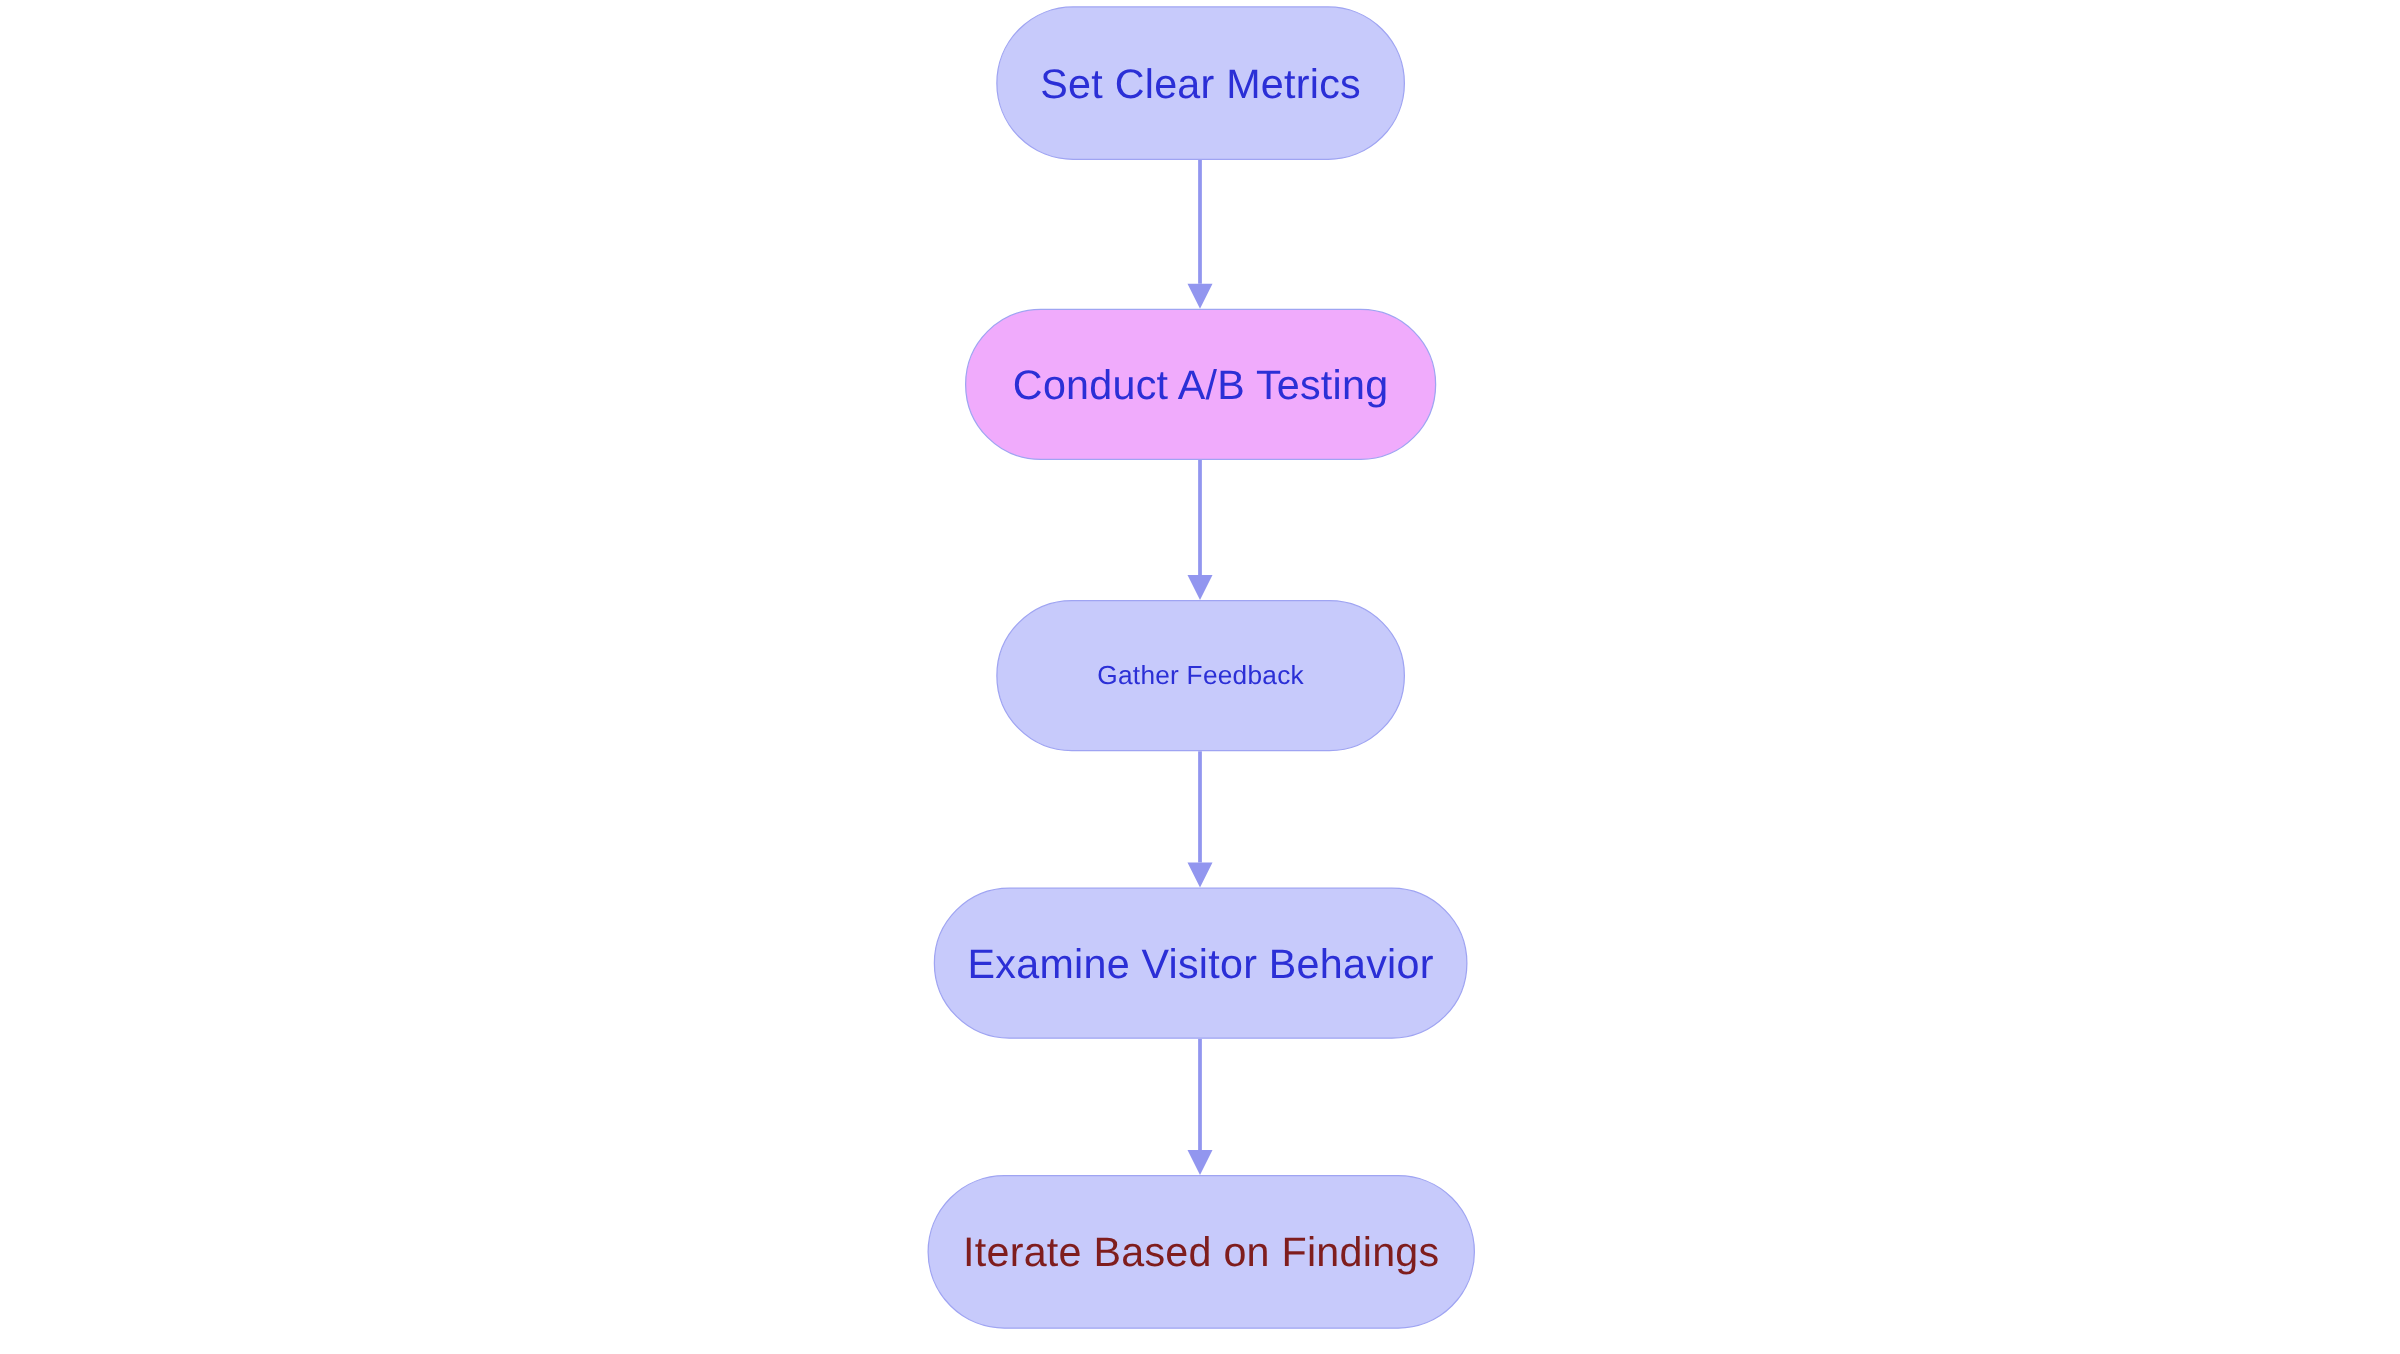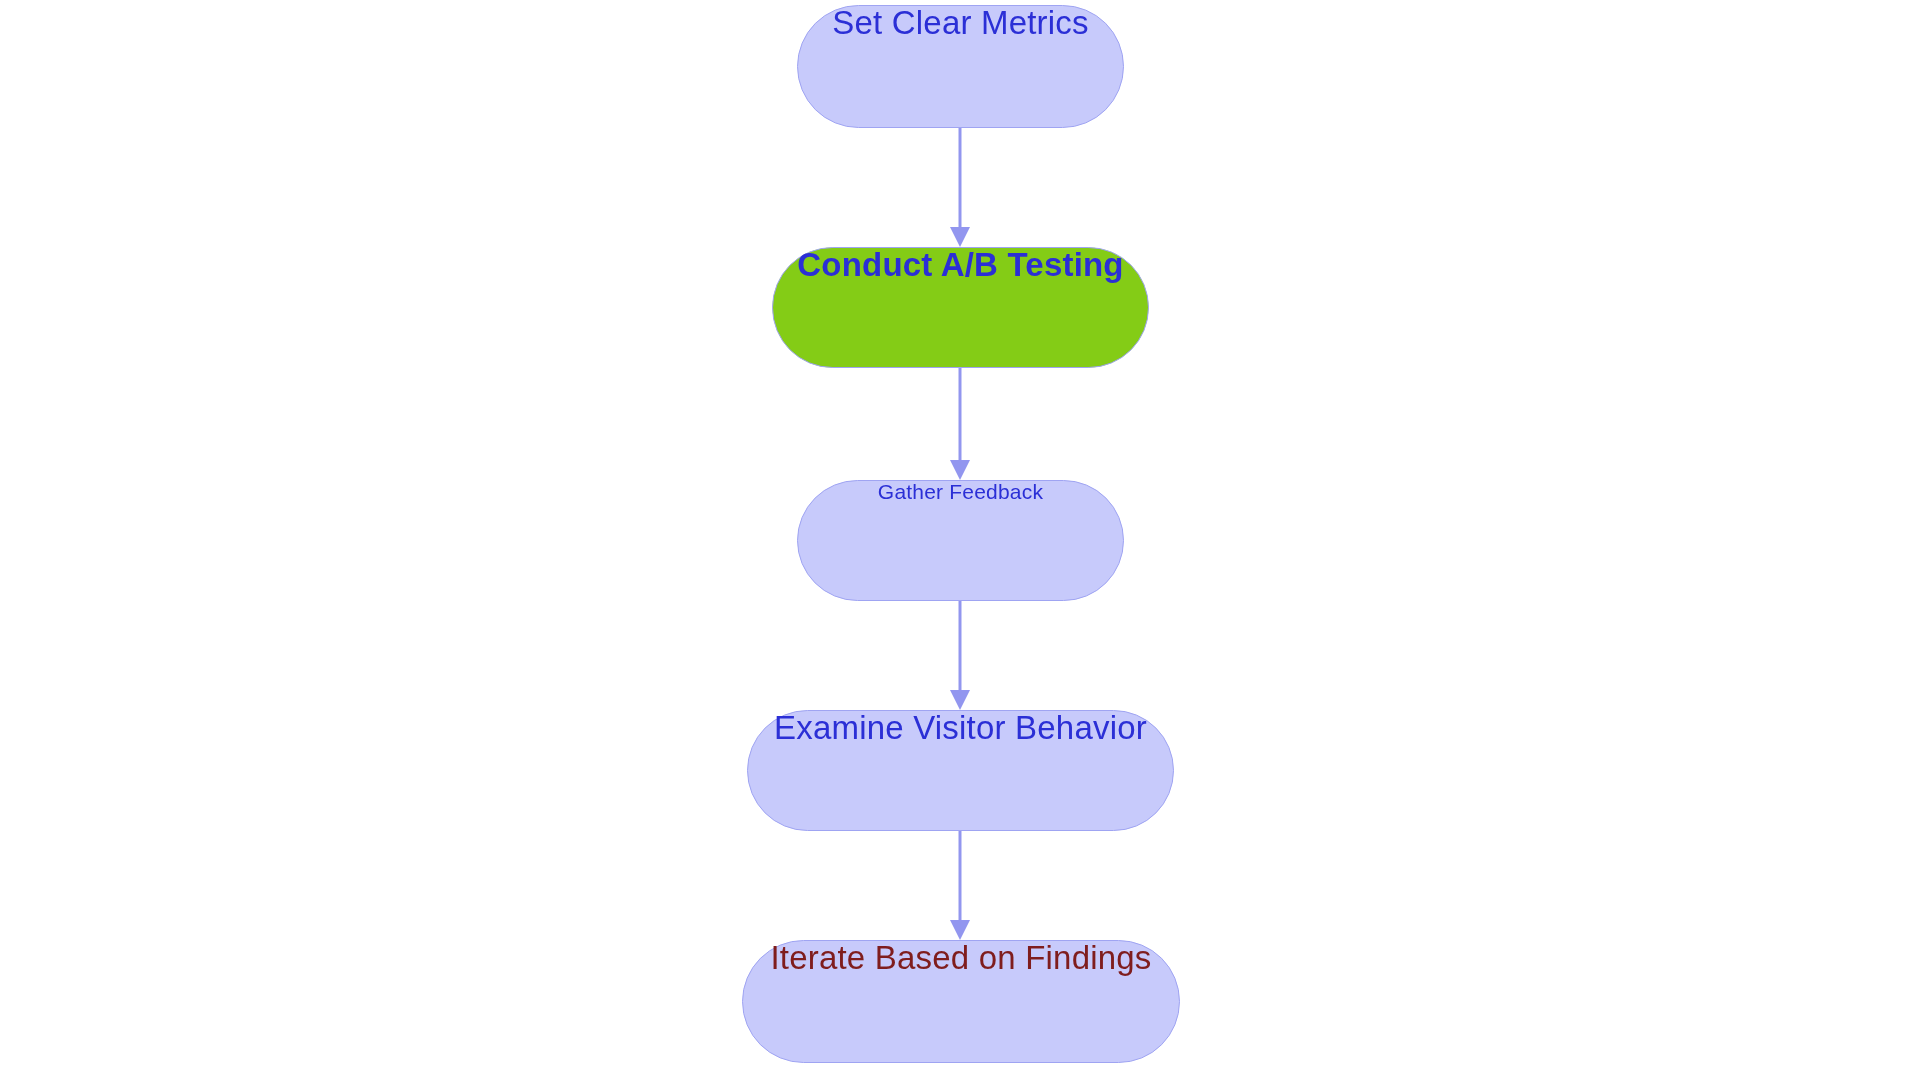--- a/index.html
+++ b/index.html
@@ -16,21 +16,21 @@
   #flowchart-canvas {
     position: relative;
     width: 1920px;
     height: 1083px;
     background: #ffffff;
   }
   .flow-node {
     position: absolute;
     box-sizing: border-box;
     display: flex;
-    align-items: flex-start;
+    align-items: center;
     justify-content: center;
     background: #c7cafb;
     border: 1.6px solid #9fa4f2;
     border-radius: 999px;
     color: #2b2fd6;
     font-family: "Liberation Sans", sans-serif;
     font-weight: 400;
     letter-spacing: 0.2px;
     white-space: nowrap;
     user-select: none;
@@ -71,21 +71,21 @@
       <line x1="960" y1="601" x2="960" y2="690" class="edge-line" stroke="#9296ef"></line>
       <polygon points="950,690 970,690 960,710" class="edge-head" fill="#9296ef"></polygon>
       <line x1="960" y1="831" x2="960" y2="920" class="edge-line" stroke="#9296ef"></line>
       <polygon points="950,920 970,920 960,940" class="edge-head" fill="#9296ef"></polygon>
     </svg>
 
   <div class="flow-node" style="left: 797px; top: 5px; width: 327px; height: 123px; font-size: 33px; background: rgb(199, 202, 251); border-color: rgb(159, 164, 242); color: rgb(43, 47, 214);">
     <span class="node-label">Set Clear Metrics</span>
   </div>
 
-  <div class="flow-node" style="left: 772px; top: 247px; width: 377px; height: 121px; font-size: 33px; background: #84cc16; border-color: rgb(159, 164, 242); color: rgb(43, 47, 214); font-weight: bold;">
+  <div class="flow-node" style="left: 772px; top: 247px; width: 377px; height: 121px; font-size: 33px; background: #f0abfc; border-color: rgb(159, 164, 242); color: rgb(43, 47, 214);">
     <span class="node-label">Conduct A/B Testing</span>
   </div>
 
   <div class="flow-node" style="left: 797px; top: 480px; width: 327px; height: 121px; font-size: 21px; background: rgb(199, 202, 251); border-color: rgb(159, 164, 242); color: rgb(43, 47, 214);">
     <span class="node-label">Gather Feedback</span>
   </div>
 
   <div class="flow-node" style="left: 747px; top: 710px; width: 427px; height: 121px; font-size: 33px; background: rgb(199, 202, 251); border-color: rgb(159, 164, 242); color: rgb(43, 47, 214);">
     <span class="node-label">Examine Visitor Behavior</span>
   </div>

